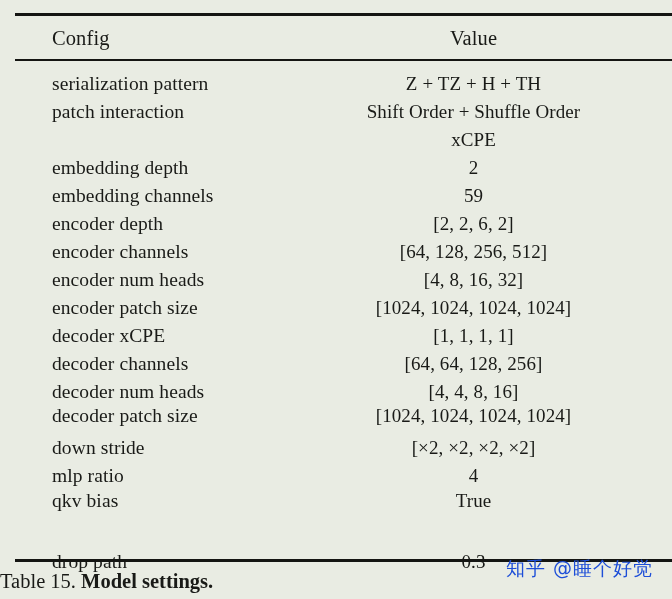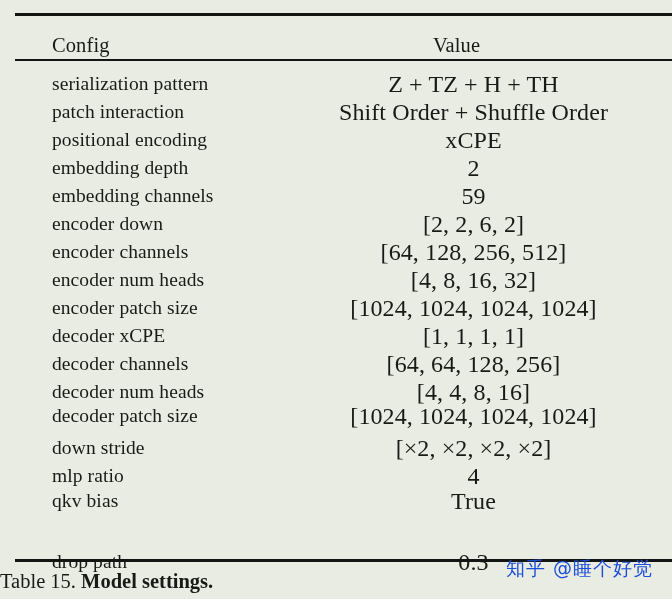--- a/index.html
+++ b/index.html
@@ -72,31 +72,31 @@
     text-align: left;
     font-size: 19.5px;
     letter-spacing: 0.1px;
   }
   .cell-value {
     position: absolute;
     left: 275px;
     top: 0;
     width: 397px;
     text-align: center;
-    font-size: 24px;
+    font-size: 19px;
     letter-spacing: 0.1px;
   }
 
   
   .header .cell-config,
   .header .cell-value {
     font-size: 20.5px;
   }
   .header .cell-config { left: 52px; }
-  .header .cell-value  { left: 258px; width: 397px; }
+  .header .cell-value  { left: 275px; width: 397px; }
 
   
   .caption {
     position: absolute;
     left: 0;
     top: 568px;
     width: 672px;
     text-align: left;
     font-size: 20.5px;
     line-height: 26px;
@@ -121,49 +121,48 @@
 </style>
 </head>
 <body>
 
 <div class="page">
 
   <div class="rule rule-top"></div>
 
   <div class="table">
 
-    <div class="row header" style="top:24px;margin-top:7px;">
+    <div class="row header" style="top:24px;">
       <span class="cell-config">Config</span>
       <span class="cell-value">Value</span>
     </div>
 
     <div class="rule rule-mid"></div>
 
     <div class="row" style="top:70px;">
       <span class="cell-config">serialization pattern</span>
       <span class="cell-value">Z + TZ + H + TH</span>
     </div>
     <div class="row" style="top:98px;">
       <span class="cell-config">patch interaction</span>
       <span class="cell-value">Shift Order + Shuffle Order</span>
     </div>
     <div class="row" style="top:126px;">
-      <span class="cell-config">positional encoding</span>
       <span class="cell-value">xCPE</span>
     </div>
     <div class="row" style="top:154px;">
       <span class="cell-config">embedding depth</span>
       <span class="cell-value">2</span>
     </div>
     <div class="row" style="top:182px;">
       <span class="cell-config">embedding channels</span>
       <span class="cell-value">59</span>
     </div>
     <div class="row" style="top:210px;">
-      <span class="cell-config">encoder down</span>
+      <span class="cell-config">encoder depth</span>
       <span class="cell-value">[2, 2, 6, 2]</span>
     </div>
     <div class="row" style="top:238px;padding-left:47px;">
       <span class="cell-config">encoder channels</span>
       <span class="cell-value">[64, 128, 256, 512]</span>
     </div>
     <div class="row" style="top:266px;">
       <span class="cell-config">encoder num heads</span>
       <span class="cell-value">[4, 8, 16, 32]</span>
     </div>

